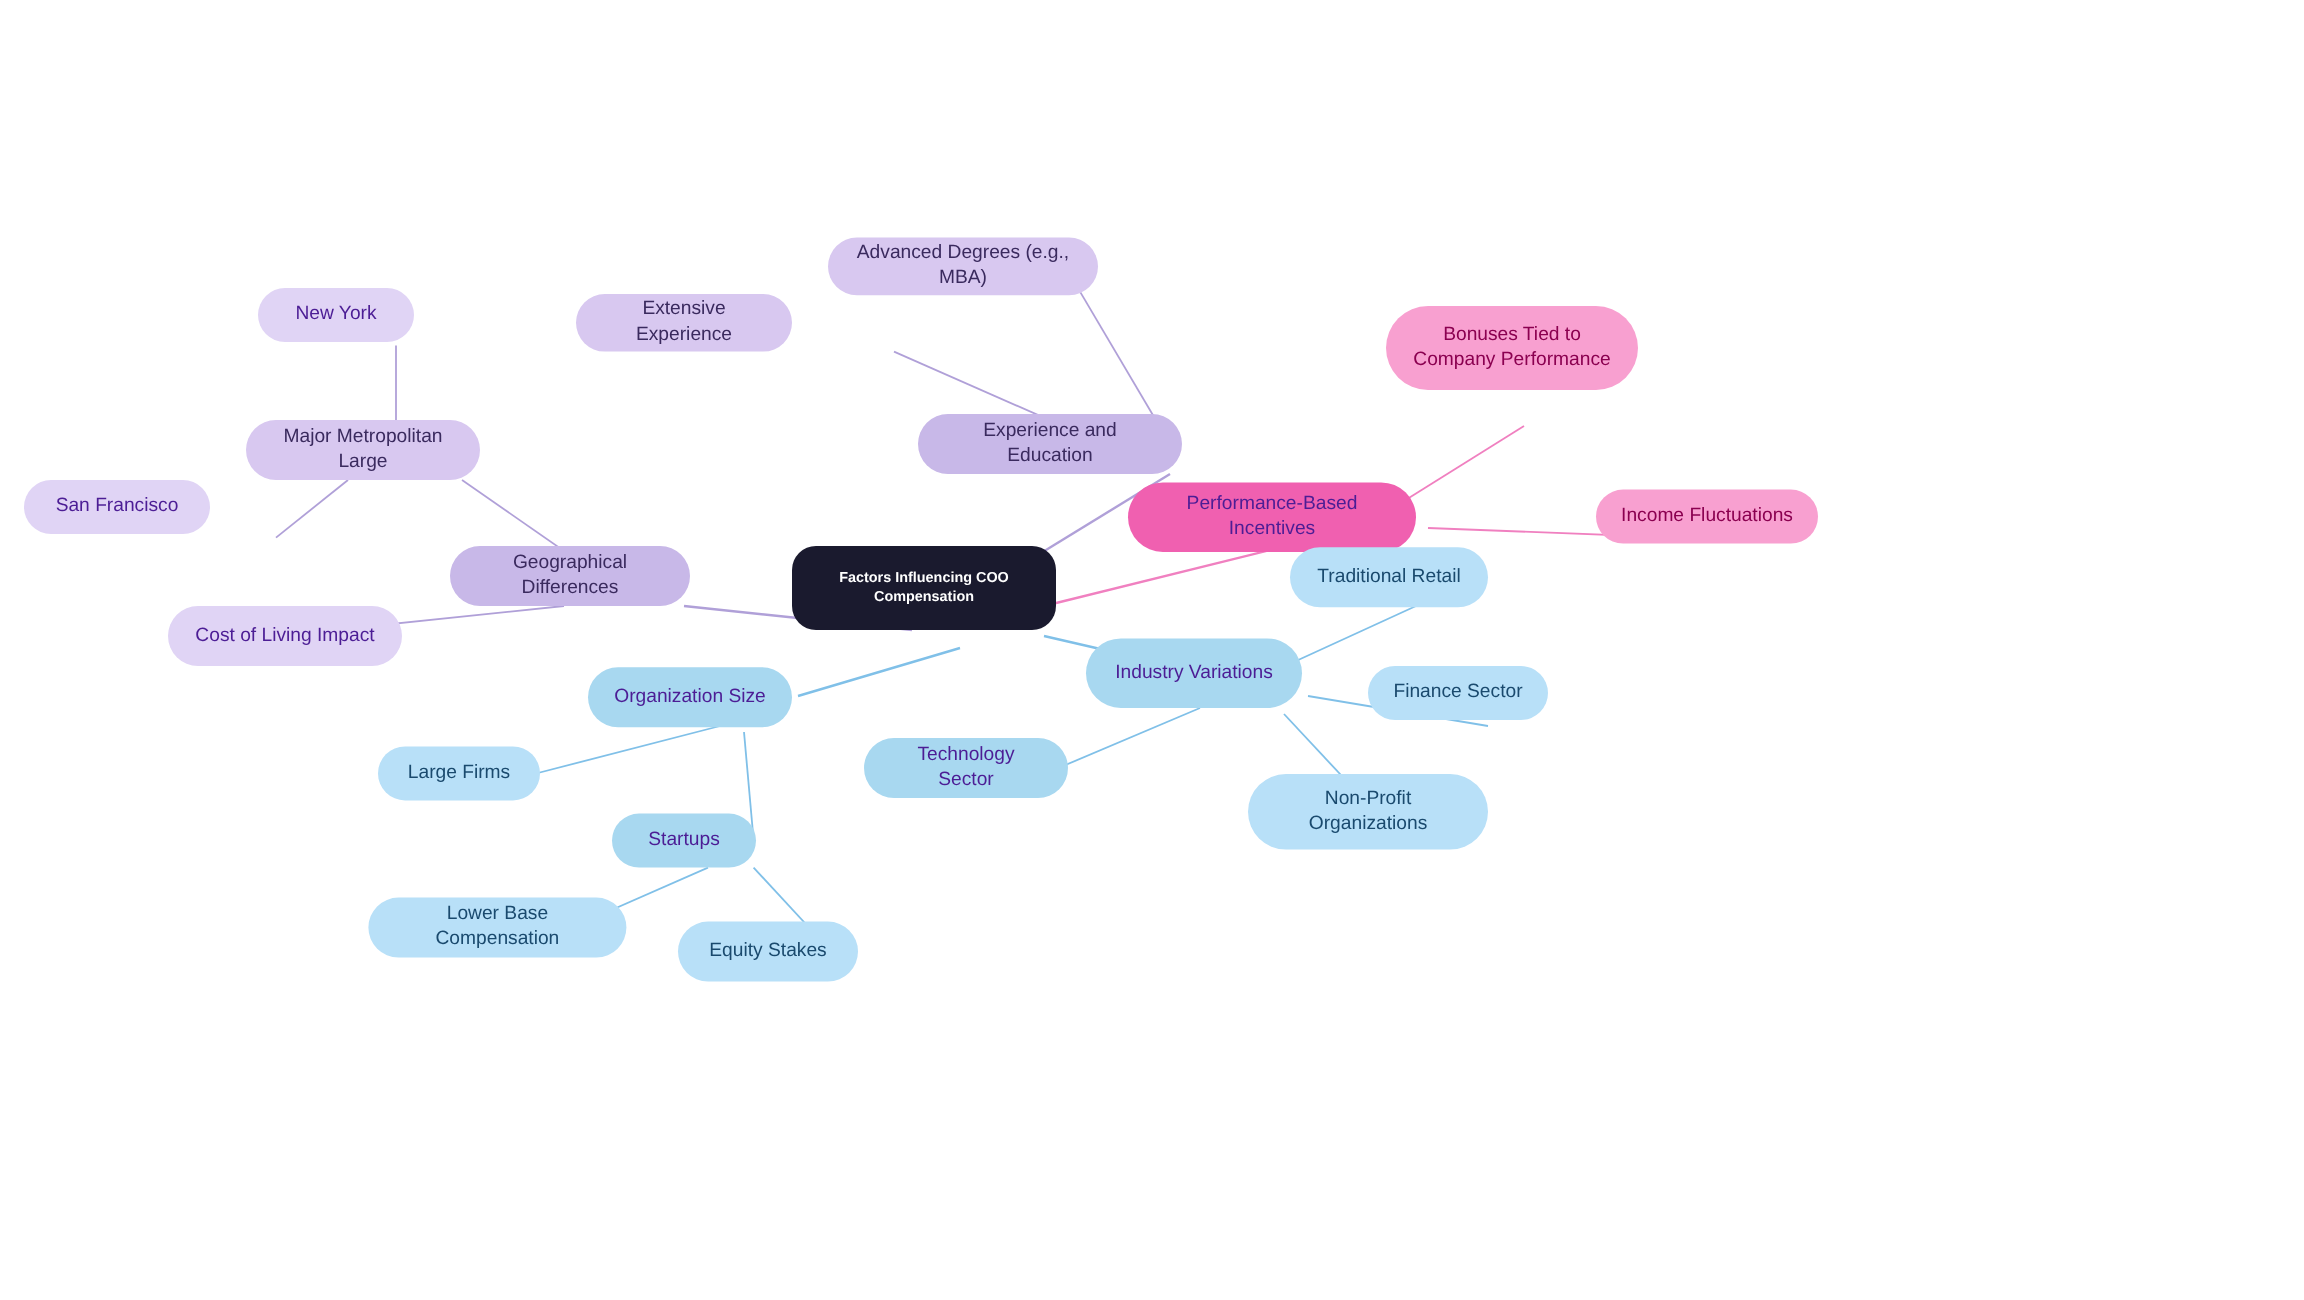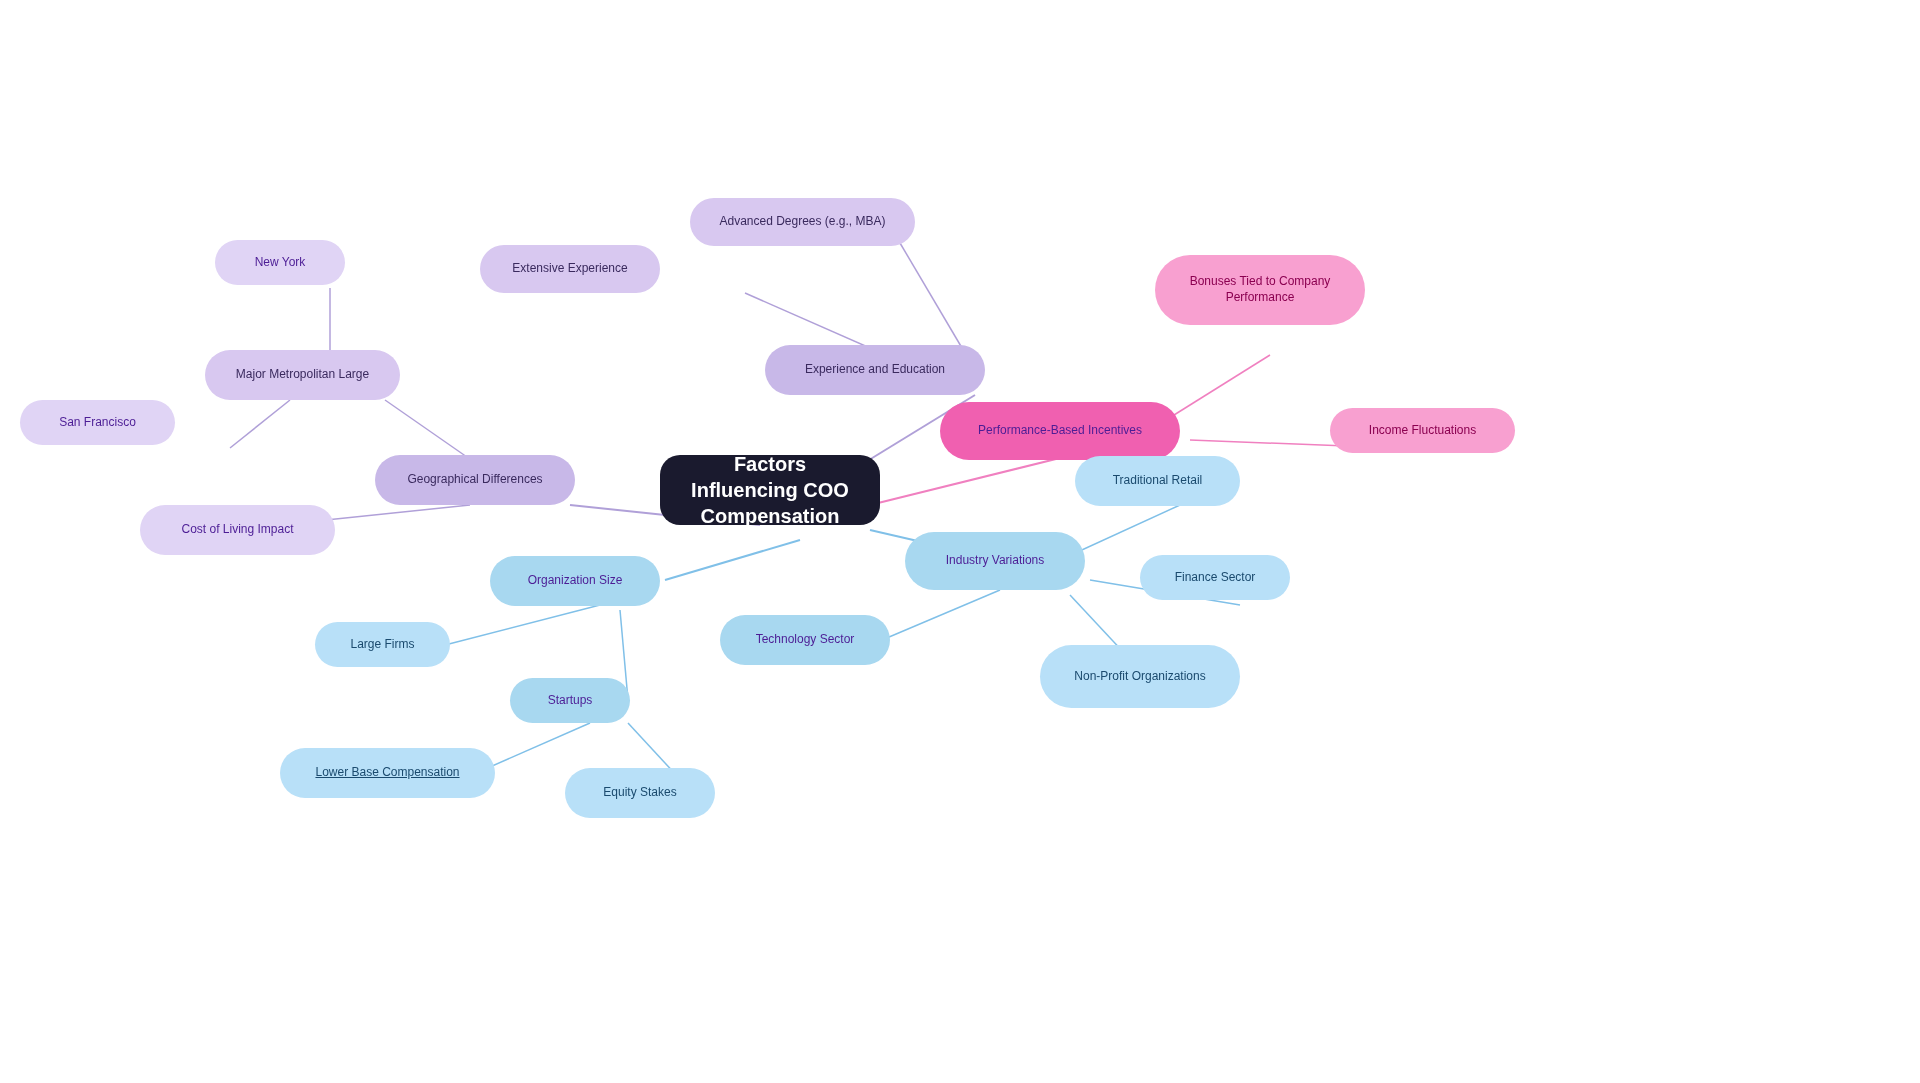--- a/index.html
+++ b/index.html
@@ -23,29 +23,29 @@
 
     .node {
       position: absolute;
       border-radius: 50px;
       display: flex;
       align-items: center;
       justify-content: center;
       text-align: center;
       z-index: 1;
       padding: 12px 20px;
-      font-size: 12px;
+      font-size: 16px;
       line-height: 1.3;
       cursor: default;
     }
 
     .node-center {
       background: #1a1a2e;
       color: #ffffff;
-      font-size: 20px;
+      font-size: 12px;
       font-weight: 600;
       border-radius: 20px;
     }
 
     .node-purple {
       background: #c8b8e8;
       color: #3a2a5e;
     }
 
     .node-purple-light {
@@ -174,21 +174,21 @@
 </div>
 
 <div class="node node-blue-light" style="left:315px; top:622px; width:135px; height:45px;">
   <span>Large Firms</span>
 </div>
 
 <div class="node node-blue" style="left:510px; top:678px; width:120px; height:45px;">
   <span>Startups</span>
 </div>
 
-<div class="node node-blue-light" style="left:280px; top:748px; width:215px; height:50px;text-decoration:underline;">
+<div class="node node-blue-light" style="left:307px; top:748px; width:215px; height:50px;">
   <span>Lower Base Compensation</span>
 </div>
 
 <div class="node node-blue-light" style="left:565px; top:768px; width:150px; height:50px;">
   <span>Equity Stakes</span>
 </div>
 
 <div class="node node-blue" style="left:905px; top:532px; width:180px; height:58px;">
   <span>Industry Variations</span>
 </div>

